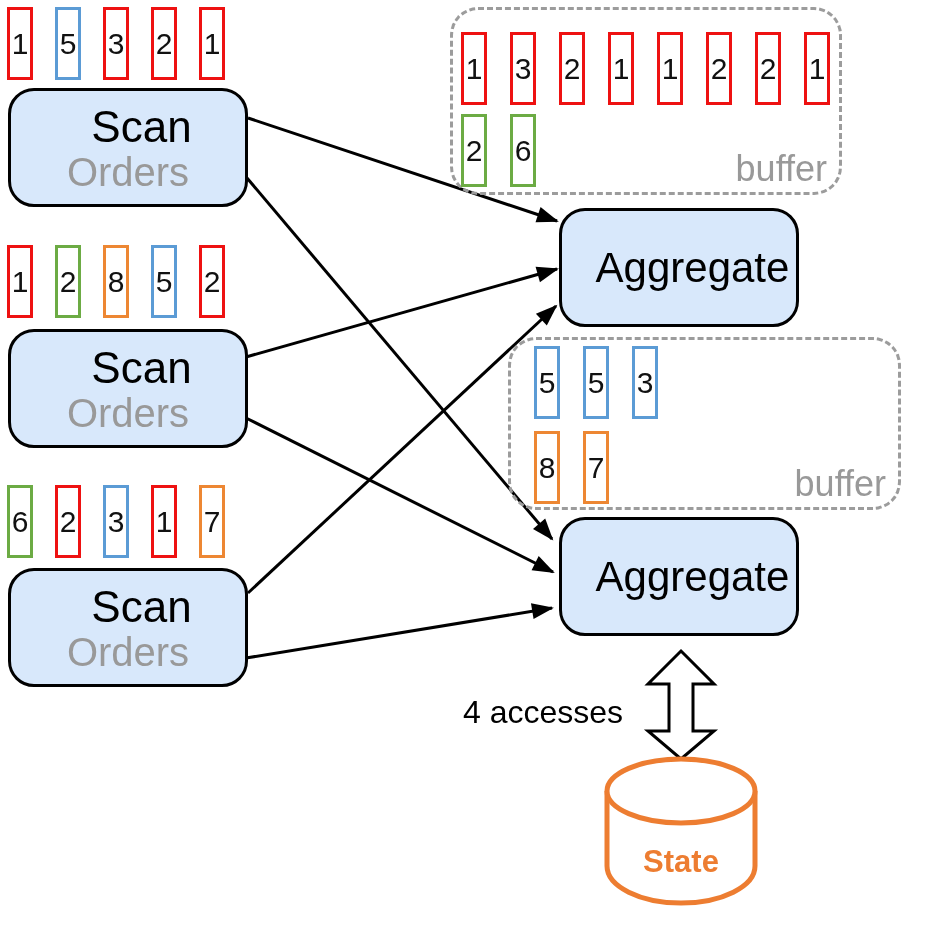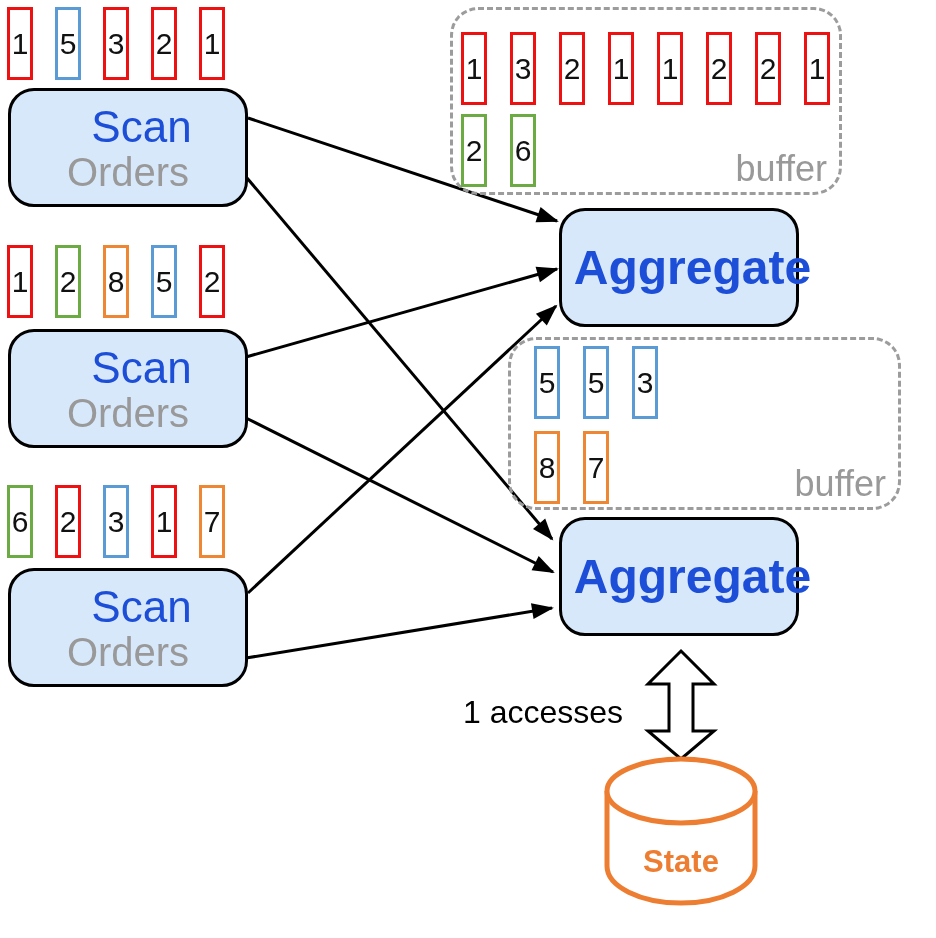--- a/index.html
+++ b/index.html
@@ -16,23 +16,23 @@
     background:#ffffff; display:flex; align-items:center; justify-content:center;
     font-size:30px; color:#111111;
   }
 
   .node {
     position:absolute; box-sizing:border-box; width:240px; height:119px;
     background:var(--box_fill,#d8e8fb); border:3px solid var(--box_stroke,#000);
     border-radius:26px; display:flex; flex-direction:column;
     align-items:center; justify-content:center;
   }
-  .node-title { font-size:44px; color:#1d4ed8; line-height:1.12;margin-left:27px; }
+  .node-title { font-size:44px; color:#000000; line-height:1.12;margin-left:27px; }
   .node-sub   { font-size:40px; color:var(--gray_text,#999); line-height:1.05; }
-  .agg .node-title { font-size:48px;font-weight:bold; }
+  .agg .node-title { font-size:42px; }
 
   .buffer {
     position:absolute; box-sizing:border-box;
     border:3px dashed var(--dash_border,#9c9c9c); border-radius:28px;
   }
   .buffer-label {
     position:absolute; right:12px; bottom:2px; font-size:36px;
     color:var(--gray_text,#999);
   }
   .buffer .token-row { position:absolute; }
@@ -134,15 +134,15 @@
     <div class="node-sub">Orders</div>
   </div>
 
   <div class="node agg" style="left:559px; top:208px;">
     <div class="node-title">Aggregate</div>
   </div>
   <div class="node agg" style="left:559px; top:517px;">
     <div class="node-title">Aggregate</div>
   </div>
 
-  <div class="accesses">1 accesses</div>
+  <div class="accesses">4 accesses</div>
 
 </div>
 
 </body></html>

